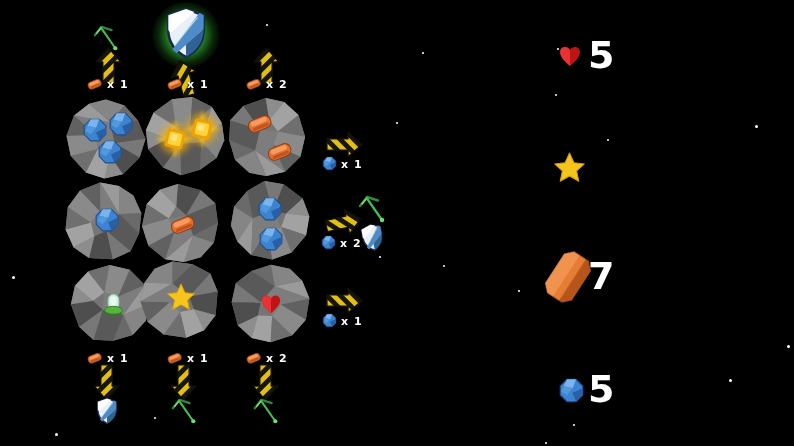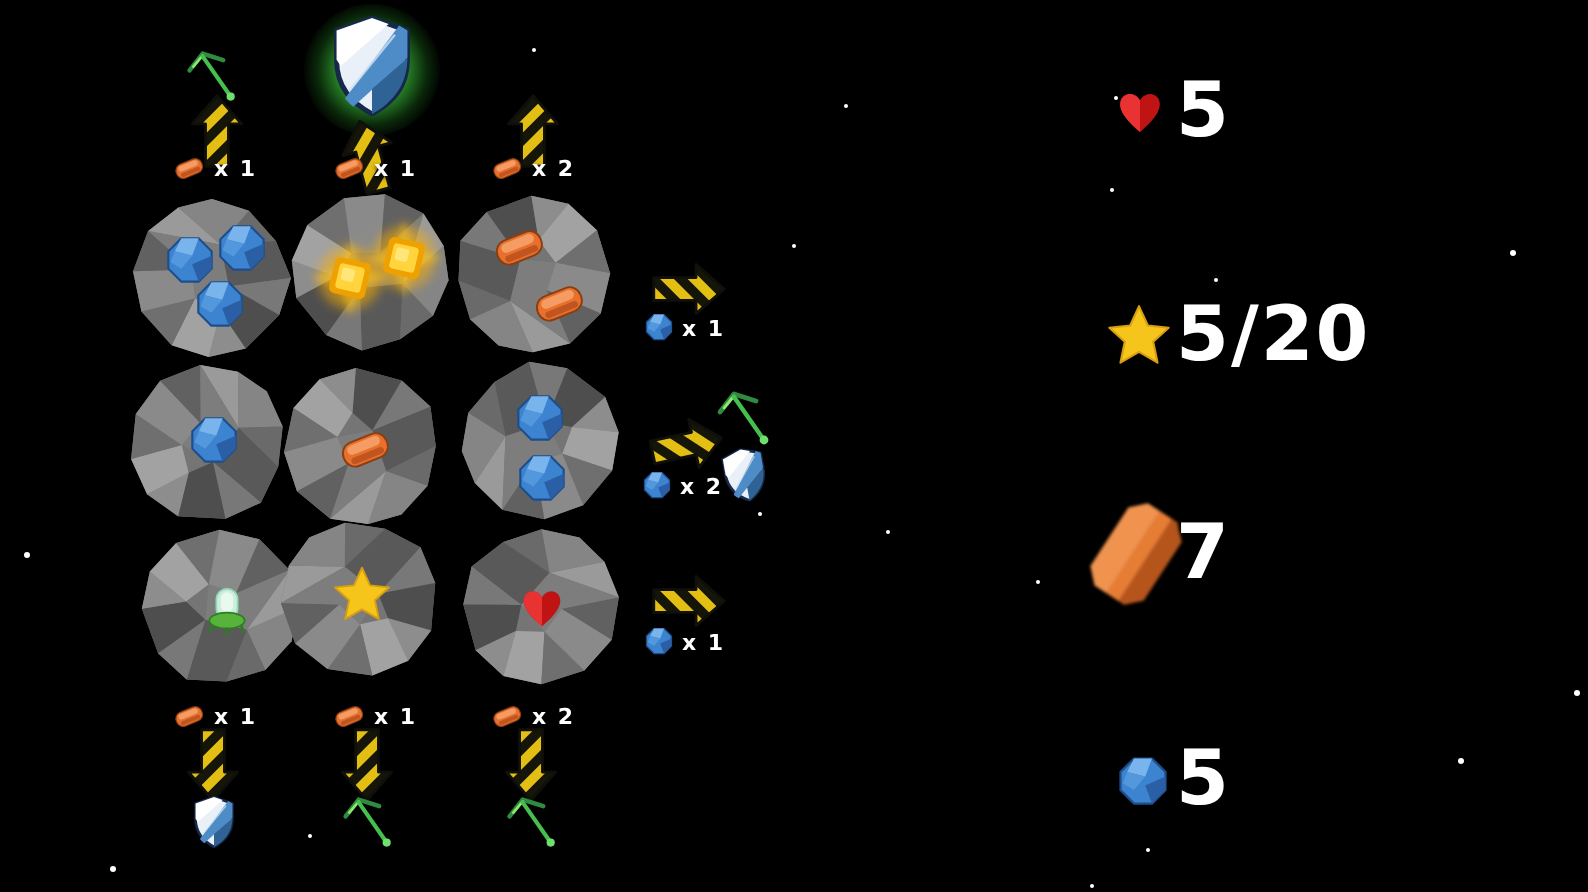--- a/index.html
+++ b/index.html
@@ -351,21 +351,20 @@
     </svg>
 
   <svg class="abs" style="left:556px;top:42px;width:28px;height:26px">
       <use href="#sym-heart"></use>
     </svg>
   <div class="hud-val" style="left:588px;top:36px">5</div>
 
   <svg class="abs" style="left:553px;top:151px;width:33px;height:33px">
       <use href="#sym-star"></use>
     </svg>
-  <div class="hud-val" style="left:588px;top:148px">5/20</div>
 
   <svg class="abs" style="left:540px;top:246px;width:56px;height:62px">
       <use href="#sym-gem-orange-big"></use>
     </svg>
   <div class="hud-val" style="left:588px;top:257px">7</div>
 
   <svg class="abs" style="left:558px;top:377px;width:27px;height:27px">
       <use href="#sym-gem-blue"></use>
     </svg>
   <div class="hud-val" style="left:588px;top:370px">5</div>

